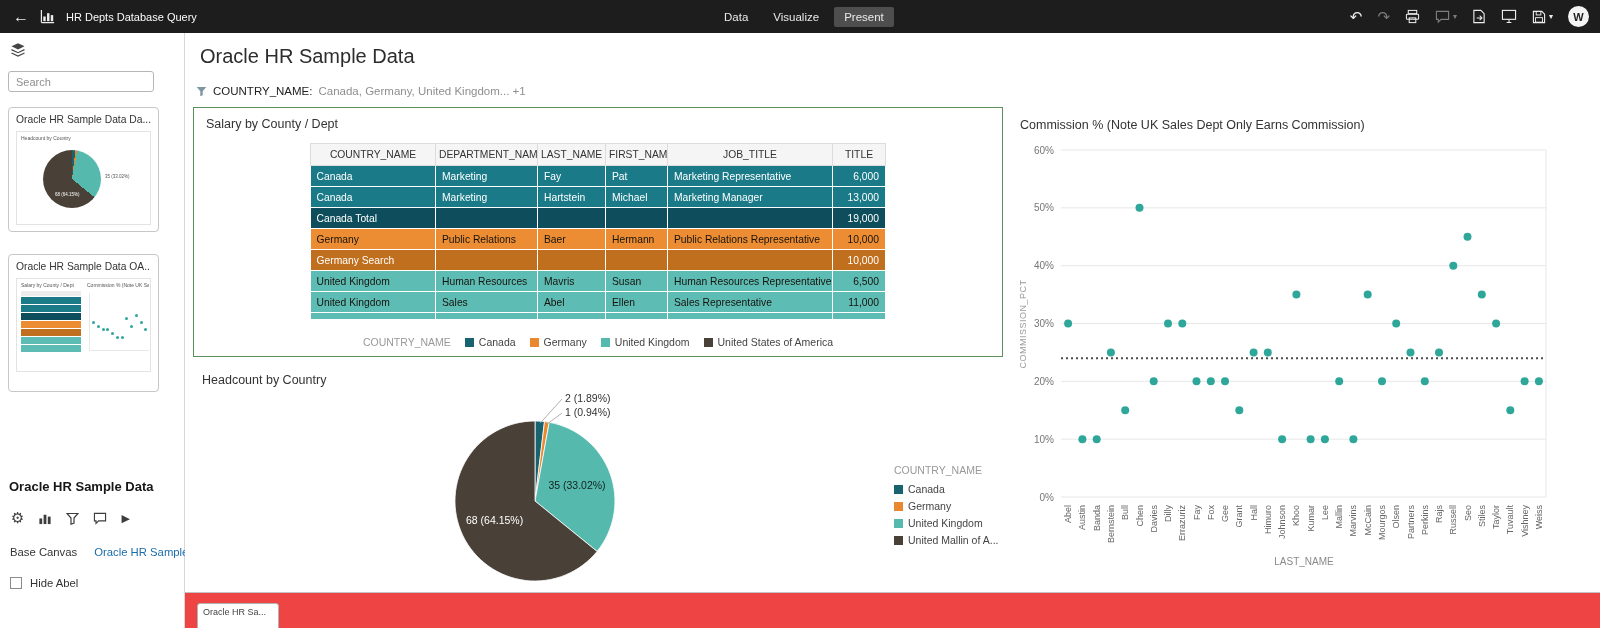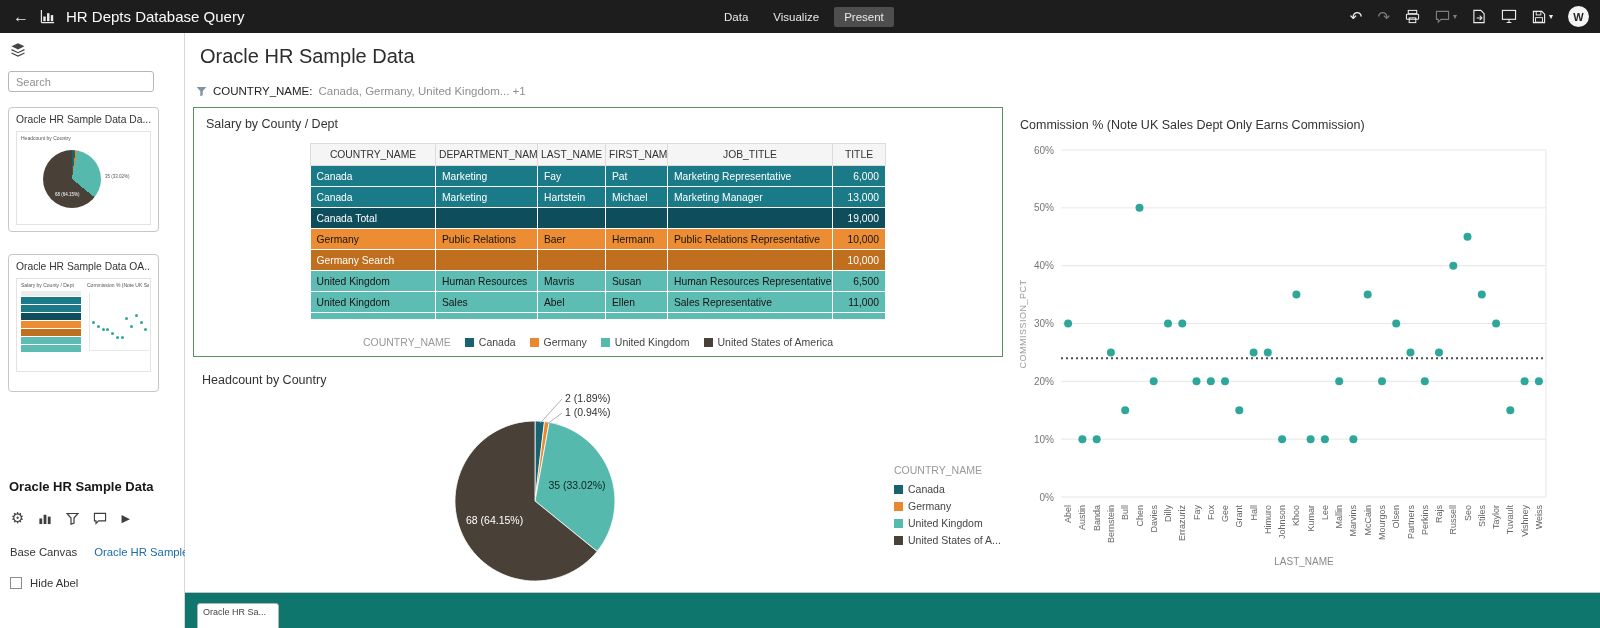--- a/index.html
+++ b/index.html
@@ -4,21 +4,21 @@
 <style>
   * { box-sizing:border-box; margin:0; padding:0; }
   html,body { width:1600px; height:628px; overflow:hidden; }
   body { font-family:"Liberation Sans","DejaVu Sans",sans-serif; background:#fff; position:relative; font-size:12px; color:#333; }
   svg { display:block; }
 
   
   .topbar { position:absolute; left:0; top:0; width:1600px; height:33px; background:#1d1d1d; color:#fff; z-index:50; }
   .tb-left { position:absolute; left:13px; top:0; height:33px; display:flex; align-items:center; gap:11px; }
   .tb-back { font-size:16px; color:#ececec; cursor:default; }
-  .tb-title { font-size:15px; color:#fbfbfb; }
+  .tb-title { font-size:11px; color:#fbfbfb; }
   .tb-tabs { position:absolute; left:714px; top:0; height:33px; display:flex; align-items:center; gap:5px; font-size:11.5px; }
   .tb-tab { padding:4px 10px; color:#e9e9e9; border-radius:2px; }
   .tb-tab.active { background:#4e4e4e; }
   .tb-right { position:absolute; right:11px; top:0; height:33px; display:flex; align-items:center; gap:15px; }
   .tb-ic { font-size:15px; color:#ededed; display:flex; align-items:center; gap:3px; line-height:1; }
   .tb-ic.dim { color:#7d7d7d; }
   .tb-ic.dim svg path, .tb-ic.dim svg rect { stroke:#7d7d7d; }
   .caret { font-size:8px; color:inherit; }
   .avatar { width:21px; height:21px; border-radius:50%; background:#f4f4f4; color:#222; font-size:11px; font-weight:bold; display:flex; align-items:center; justify-content:center; }
 
@@ -83,21 +83,21 @@
   .pie-svg { position:absolute; left:179px; top:358px; }
   .pie-legend { position:absolute; left:709px; top:431px; font-size:10.5px; color:#444; }
   .pie-legend .legend-title { display:block; margin-bottom:7px; }
   .pie-legend .lg-item { margin-bottom:5px; }
 
   
   .scatter-title { position:absolute; left:835px; top:85px; font-size:12.5px; color:#333; }
   .scatter-svg { position:absolute; left:828px; top:100px; }
 
   
-  .canvas-strip { position:absolute; left:185px; top:592px; width:1415px; height:36px; background:#0f766e; border-top:1px solid #c3c3c3; }
+  .canvas-strip { position:absolute; left:185px; top:592px; width:1415px; height:36px; background:#ef4444; border-top:1px solid #c3c3c3; }
   .canvas-tab { position:absolute; left:12px; top:10px; width:82px; height:30px; background:#fff; border:1px solid #b3b3b3; border-radius:3px 3px 0 0; font-size:9px; color:#444; padding:3px 5px; white-space:nowrap; overflow:hidden; }
 </style>
 </head>
 <body>
 
 <div class="topbar">
   <div class="tb-left">
     <span class="tb-back">←</span>
     <span>
       <svg width="15" height="15" viewBox="0 0 16 16">
@@ -390,21 +390,21 @@
         <span class="lg-item" style="display: flex;">
           <span class="sw" style="background: rgb(233, 136, 46);"></span>
           <span>Germany</span>
         </span>
         <span class="lg-item" style="display: flex;">
           <span class="sw" style="background: rgb(86, 185, 174);"></span>
           <span>United Kingdom</span>
         </span>
         <span class="lg-item" style="display: flex;">
           <span class="sw" style="background: rgb(73, 64, 55);"></span>
-          <span>United States of A...</span>
+          <span>United Mallin of A...</span>
         </span>
       </span>
   </div>
 
   <div class="scatter-title">Commission % (Note UK Sales Dept Only Earns Commission)</div>
   <svg class="scatter-svg" id="scatterSvg" width="560" height="458" viewBox="0 0 560 458">
       <line x1="48" y1="364" x2="533" y2="364" stroke="#e7e7e7" stroke-width="1"></line>
       <text x="41" y="367.5" text-anchor="end" font-size="10" fill="#757575">0%</text>
       <line x1="48" y1="306.1666666666667" x2="533" y2="306.1666666666667" stroke="#e7e7e7" stroke-width="1"></line>
       <text x="41" y="309.6666666666667" text-anchor="end" font-size="10" fill="#757575">10%</text>

